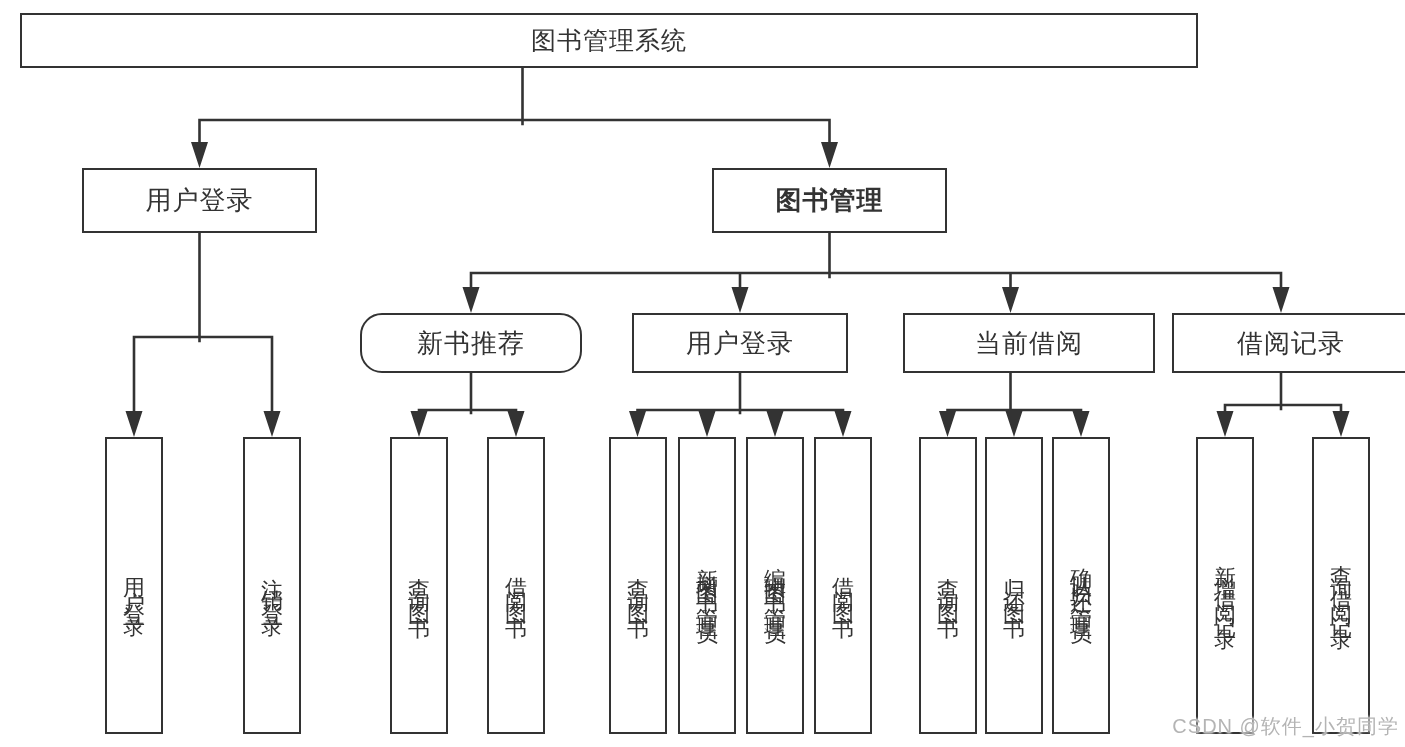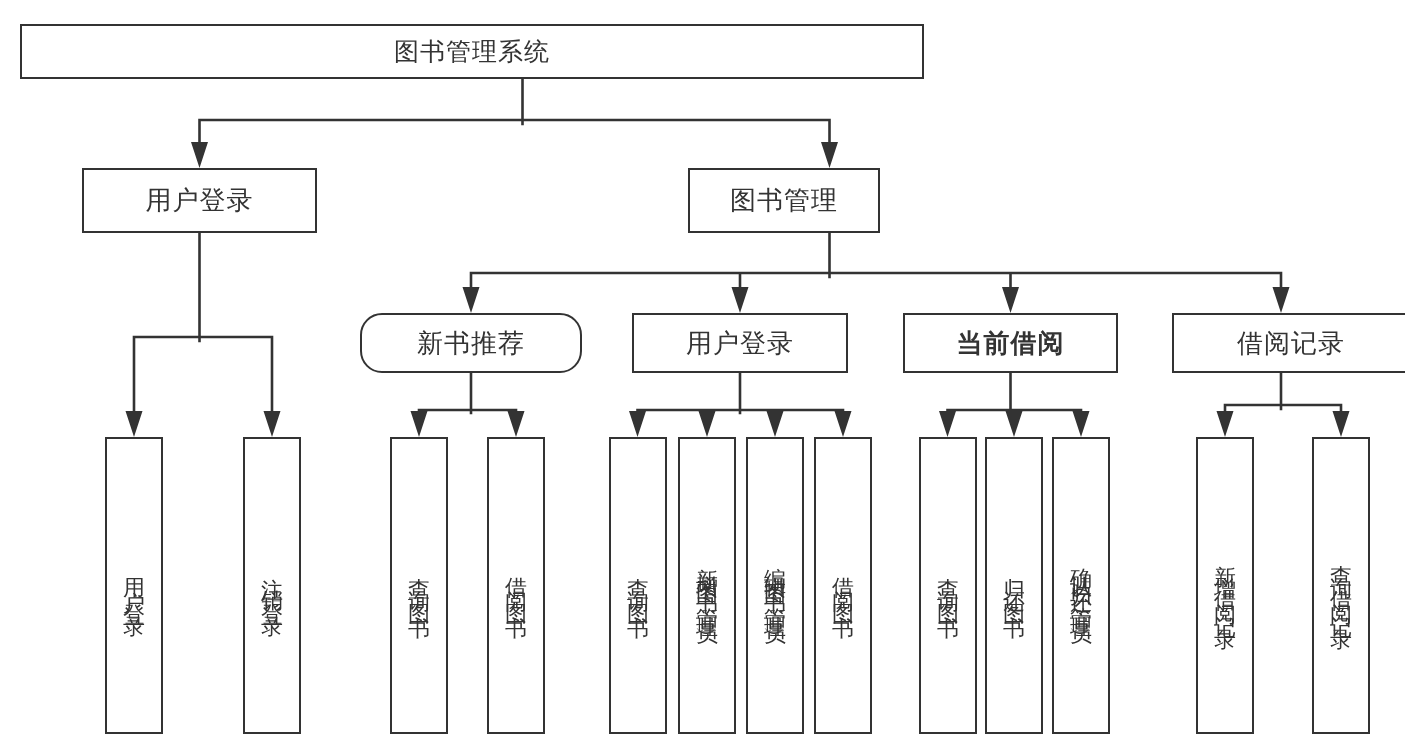--- a/index.html
+++ b/index.html
@@ -123,28 +123,28 @@
       M698.5 411 L715.5 411 L707 437 Z
       M766.5 411 L783.5 411 L775 437 Z
       M834.5 411 L851.5 411 L843 437 Z
       M939 411 L956 411 L947.5 437 Z
       M1005.5 411 L1022.5 411 L1014 437 Z
       M1072.5 411 L1089.5 411 L1081 437 Z
       M1216.5 411 L1233.5 411 L1225 437 Z
       M1332.5 411 L1349.5 411 L1341 437 Z"></path>
   </svg>
 
-  <div class="node title" style="left:20px; top:24px; width:904px; height:55px;text-align:center;">图书管理系统</div>
+  <div class="node title" style="left:20px; top:13px; width:1178px; height:55px;text-align:center;">图书管理系统</div>
 
   <div class="node" style="left:82px; top:168px; width:235px; height:65px;">用户登录</div>
-  <div class="node" style="left:688px; top:168px; width:192px; height:65px;">图书管理</div>
+  <div class="node" style="left:712px; top:168px; width:235px; height:65px;font-weight:bold;">图书管理</div>
 
   <div class="node" style="left:360px; top:313px; width:222px; height:60px;border-radius:22px;">新书推荐</div>
   <div class="node" style="left:632px; top:313px; width:216px; height:60px;">用户登录</div>
-  <div class="node" style="left:903px; top:313px; width:215px; height:60px;font-weight:bold;">当前借阅</div>
+  <div class="node" style="left:903px; top:313px; width:252px; height:60px;">当前借阅</div>
   <div class="node" style="left:1172px; top:313px; width:238px; height:60px;">借阅记录</div>
 
   <div class="vnode" style="left:105px;">
     <span>用户登录</span>
   </div>
   <div class="vnode" style="left:243px;">
     <span>注销登录</span>
   </div>
 
   <div class="vnode" style="left:390px;">
@@ -177,14 +177,15 @@
     <span>确认归还（管理员）</span>
   </div>
 
   <div class="vnode" style="left:1196px;">
     <span>新增借阅记录</span>
   </div>
   <div class="vnode" style="left:1312px;">
     <span>查询借阅记录</span>
   </div>
 
+  <div class="watermark">CSDN @软件_小贺同学</div>
 
 </div>
 
 </body></html>

